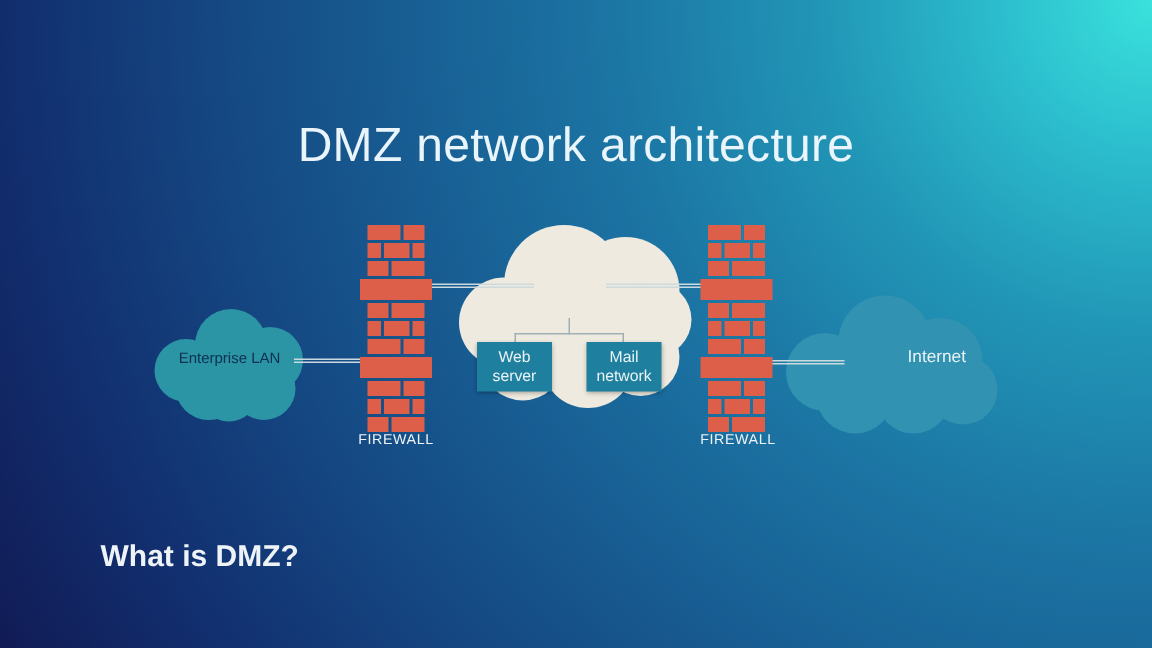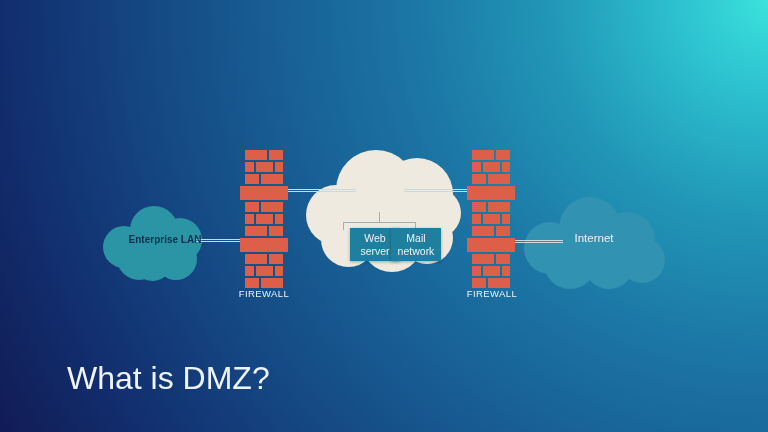--- a/index.html
+++ b/index.html
@@ -14,42 +14,42 @@
   }
 
   
   .title{
     position:absolute;left:0;top:78px;width:768px;
     text-align:center;font-size:32px;font-weight:400;
     letter-spacing:0.2px;color:var(--title-text);
   }
   .footer-question{
     position:absolute;left:67px;top:360px;
-    font-size:32px;font-weight:400;color:#eef3f8;
+    font-size:20px;font-weight:700;color:#eef3f8;
   }
 
   
   .cloud{position:absolute;z-index:1;}
   .puff{position:absolute;border-radius:50%;}
   #cloud-enterprise{left:103px;top:206px;width:100px;height:76px;}
   #cloud-enterprise .puff{background:var(--enterprise-cloud);}
   #cloud-center{left:306px;top:150px;width:156px;height:126px;}
   #cloud-center .puff{background:var(--center-cloud);}
   #cloud-internet{left:524px;top:197px;width:141px;height:96px;}
   #cloud-internet .puff{background:var(--internet-cloud);}
 
   .cloud-label{position:absolute;z-index:5;text-align:center;}
   #label-enterprise{
-    left:128px;top:233px;width:74px;
-    font-size:10px;line-height:1.35;font-weight:700;
+    left:116px;top:233px;width:74px;
+    font-size:10px;line-height:1.35;font-weight:400;
     color:var(--dark-label);
   }
   #label-internet{
     left:544px;top:232px;width:100px;
-    font-size:11.5px;color:#e9f4f7;
+    font-size:11.5px;color:#e9f4f7;text-align:right;
   }
 
   
   .connector{
     position:absolute;z-index:2;height:3px;box-sizing:border-box;
     border-top:1px solid var(--connector);
     border-bottom:1px solid var(--connector);
   }
   #conn-enterprise{left:196px;top:239px;width:46px;}
   #conn-left-router{left:284px;top:189px;width:72px;}
@@ -82,29 +82,30 @@
 
   
   .node{
     position:absolute;z-index:4;
     background:var(--node-box);
     display:flex;align-items:center;justify-content:center;
     text-align:center;color:#eaf3f6;
     box-shadow:0 1px 3px rgba(0,0,0,0.3);
   }
   #node-router{left:354px;top:177px;width:52px;height:35px;font-size:12px;}
-  #node-web{left:318px;top:228px;width:50px;height:33px;font-size:10.5px;line-height:1.15;margin-left:32px;}
+  #node-web{left:318px;top:228px;width:50px;height:33px;font-size:10.5px;line-height:1.15;}
   #node-mail{left:391px;top:228px;width:50px;height:33px;font-size:10.5px;line-height:1.15;}
   .node span{display:block;width:44px;}
 </style>
 </head>
 <body>
 
 <div class="stage">
 
+  <div class="title">DMZ network architecture</div>
 
   <div id="cloud-enterprise" class="cloud">
       <div class="puff" style="left: 27px; top: 0px; width: 48px; height: 48px;"></div>
       <div class="puff" style="left: 0px; top: 20px; width: 42px; height: 42px;"></div>
       <div class="puff" style="left: 55px; top: 12px; width: 44px; height: 44px;"></div>
       <div class="puff" style="left: 14px; top: 30px; width: 44px; height: 44px;"></div>
       <div class="puff" style="left: 52px; top: 32px; width: 42px; height: 42px;"></div>
       <div class="puff" style="left: 30px; top: 36px; width: 39px; height: 39px;"></div>
     </div>
   <div id="cloud-internet" class="cloud">

